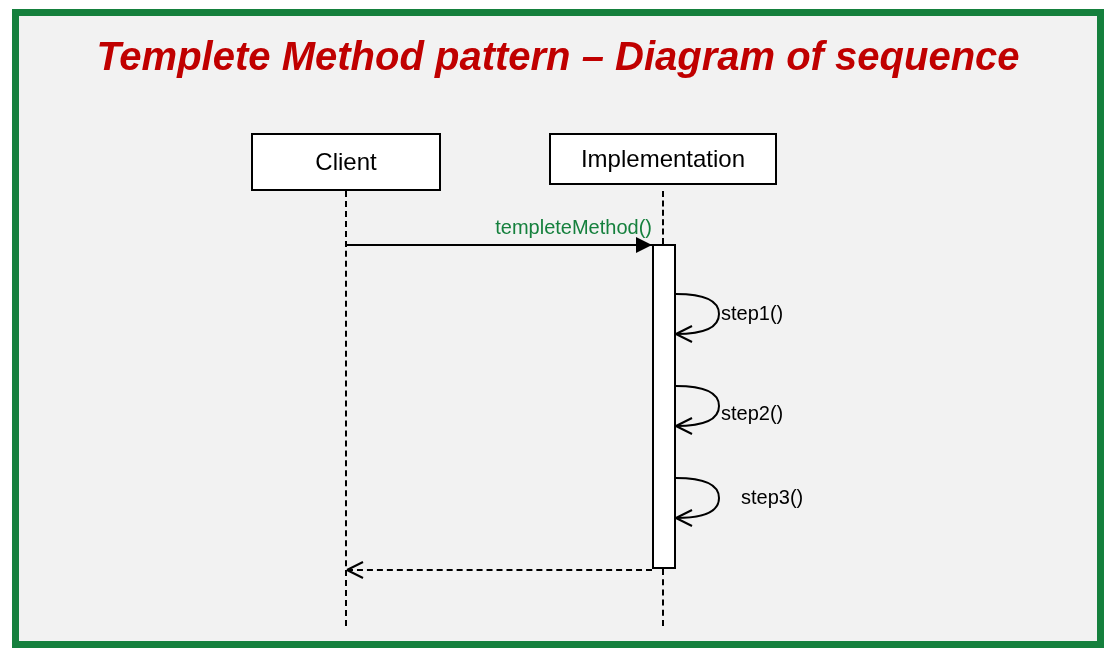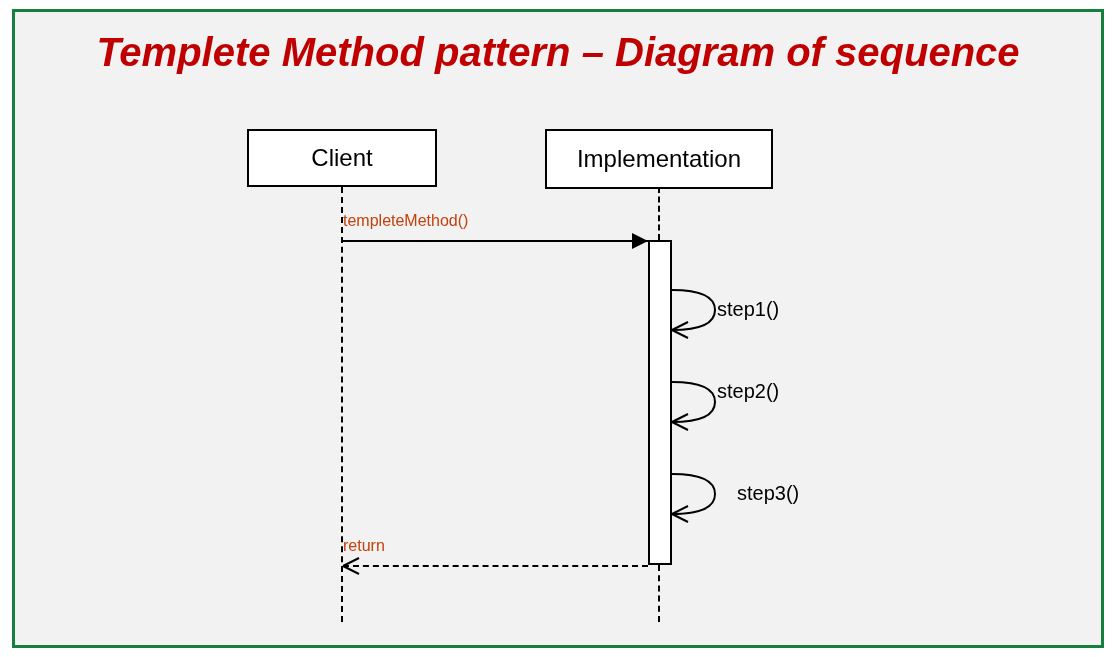--- a/index.html
+++ b/index.html
@@ -10,21 +10,21 @@
     background: #fff;
     font-family: "Segoe UI", "Helvetica Neue", Arial, sans-serif;
   }
   .outer {
     box-sizing: border-box;
     position: absolute;
     left: 12px;
     top: 9px;
     width: 1092px;
     height: 639px;
-    border: 3px solid #15803d;
+    border: 7px solid #15803d;
     background: #f2f2f2;
   }
   .title {
     position: absolute;
     left: 0;
     right: 0;
     top: 18px;
     text-align: center;
     font-size: 40px;
     font-style: italic;
@@ -63,23 +63,23 @@
   }
   .msg-line {
     position: absolute;
     border-top: 2px solid #000;
   }
   .msg-line.dashed {
     border-top: 2px dashed #000;
   }
   .msg-label {
     position: absolute;
-    font-size: 16px;
-    color: #c2410c;
-    text-align: left;
+    font-size: 20px;
+    color: #15803d;
+    text-align: right;
     white-space: nowrap;
   }
   .step-label {
     position: absolute;
     font-size: 20px;
     color: #000;
     white-space: nowrap;
     text-align: right;
   }
   svg.overlay {
@@ -94,38 +94,37 @@
 
 <div class="outer">
 
   <div class="title">Templete Method pattern – Diagram of sequence</div>
 
   <div class="diagram">
 
     <div class="box" style="left:232px; top:117px; width:190px; height:58px;">
       <span>Client</span>
     </div>
-    <div class="box" style="left:530px; top:117px; width:228px; height:60px;">
+    <div class="box" style="left:530px; top:117px; width:228px; height:52px;">
       <span>Implementation</span>
     </div>
 
     <div class="lifeline" style="left:326px; top:175px; height:435px;"></div>
     <div class="lifeline" style="left:643px; top:175px; height:53px;"></div>
     <div class="lifeline" style="left:643px; top:553px; height:57px;"></div>
 
     <div class="activation" style="left:633px; top:228px; width:24px; height:325px;"></div>
 
     <div class="msg-line" style="left:328px; top:228px; width:305px;"></div>
     <div class="msg-label" style="left:328px; top:200px; width:305px;">templeteMethod()</div>
 
     <div class="msg-line dashed" style="left:328px; top:553px; width:305px;"></div>
-    <div class="msg-label" style="left:328px; top:525px; width:305px;">return</div>
 
     <div class="step-label" style="left:702px; top:286px;">step1()</div>
-    <div class="step-label" style="left:702px; top:368px;">step2()</div>
+    <div class="step-label" style="left:702px; top:386px;">step2()</div>
     <div class="step-label" style="left:722px; top:470px;">step3()</div>
 
     <svg class="overlay" viewBox="0 0 1092 639">
 
       <polygon points="633,229 617,221 617,237" fill="#000"></polygon>
 
       <g stroke="#000" stroke-width="2" fill="none">
         <line x1="328" y1="554" x2="344" y2="546"></line>
         <line x1="328" y1="554" x2="344" y2="562"></line>
       </g>

